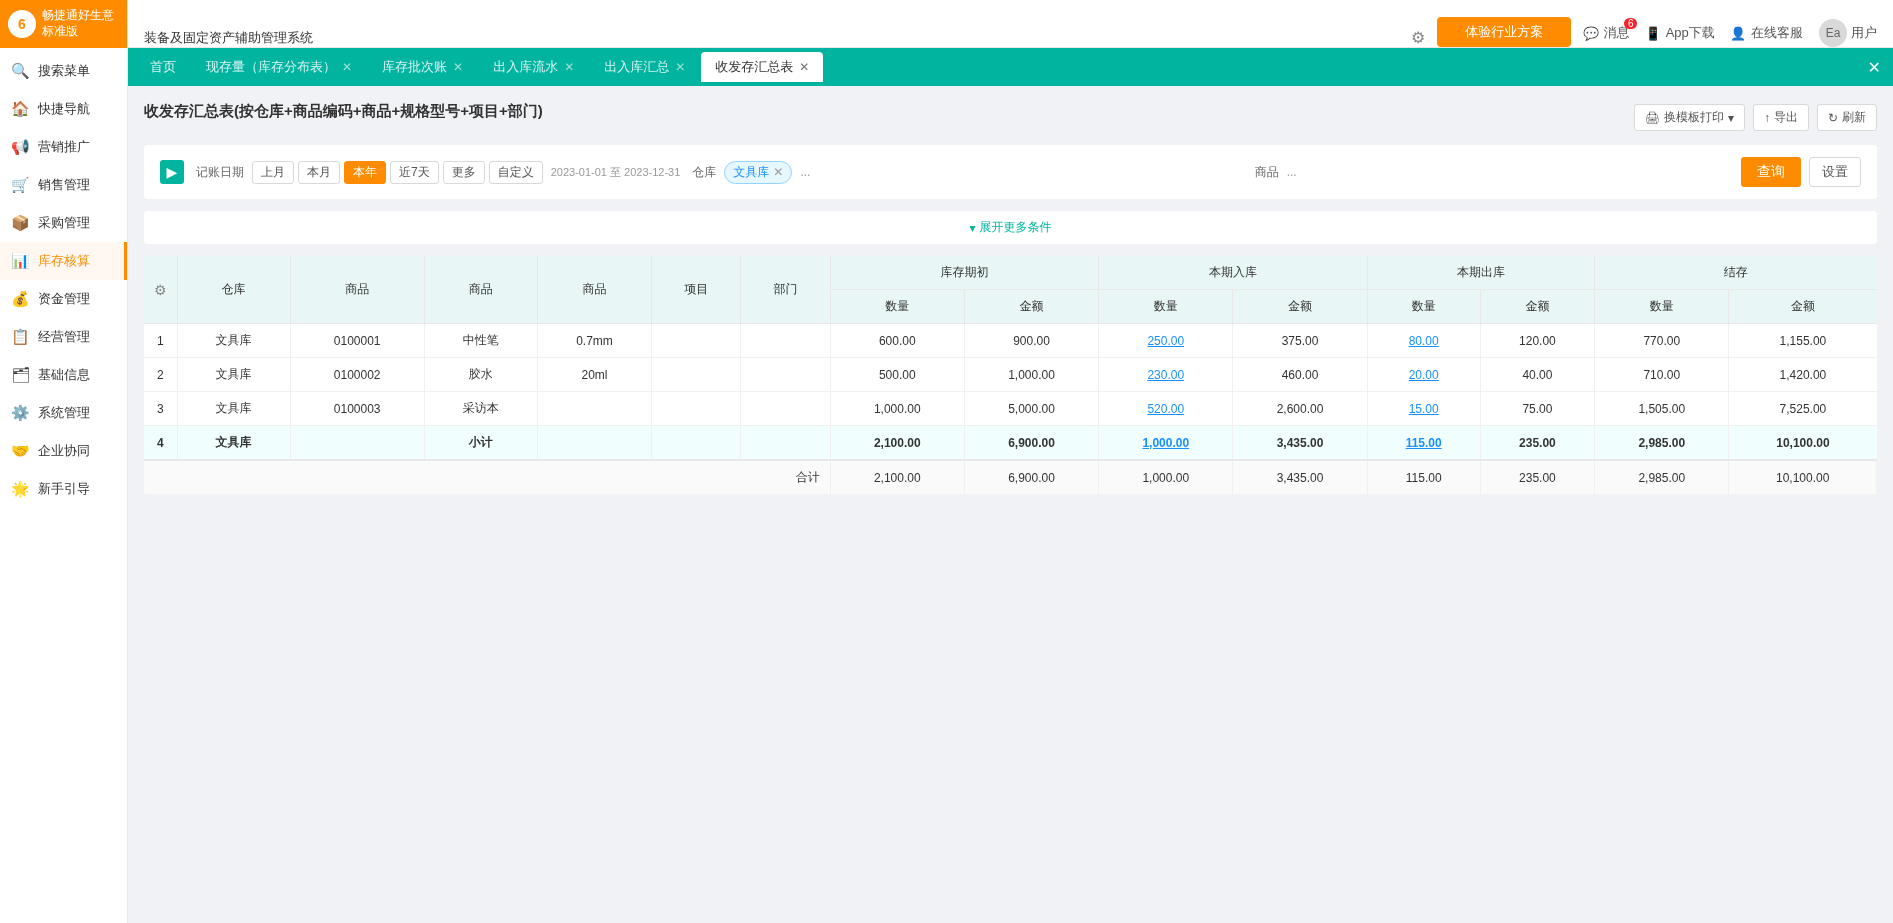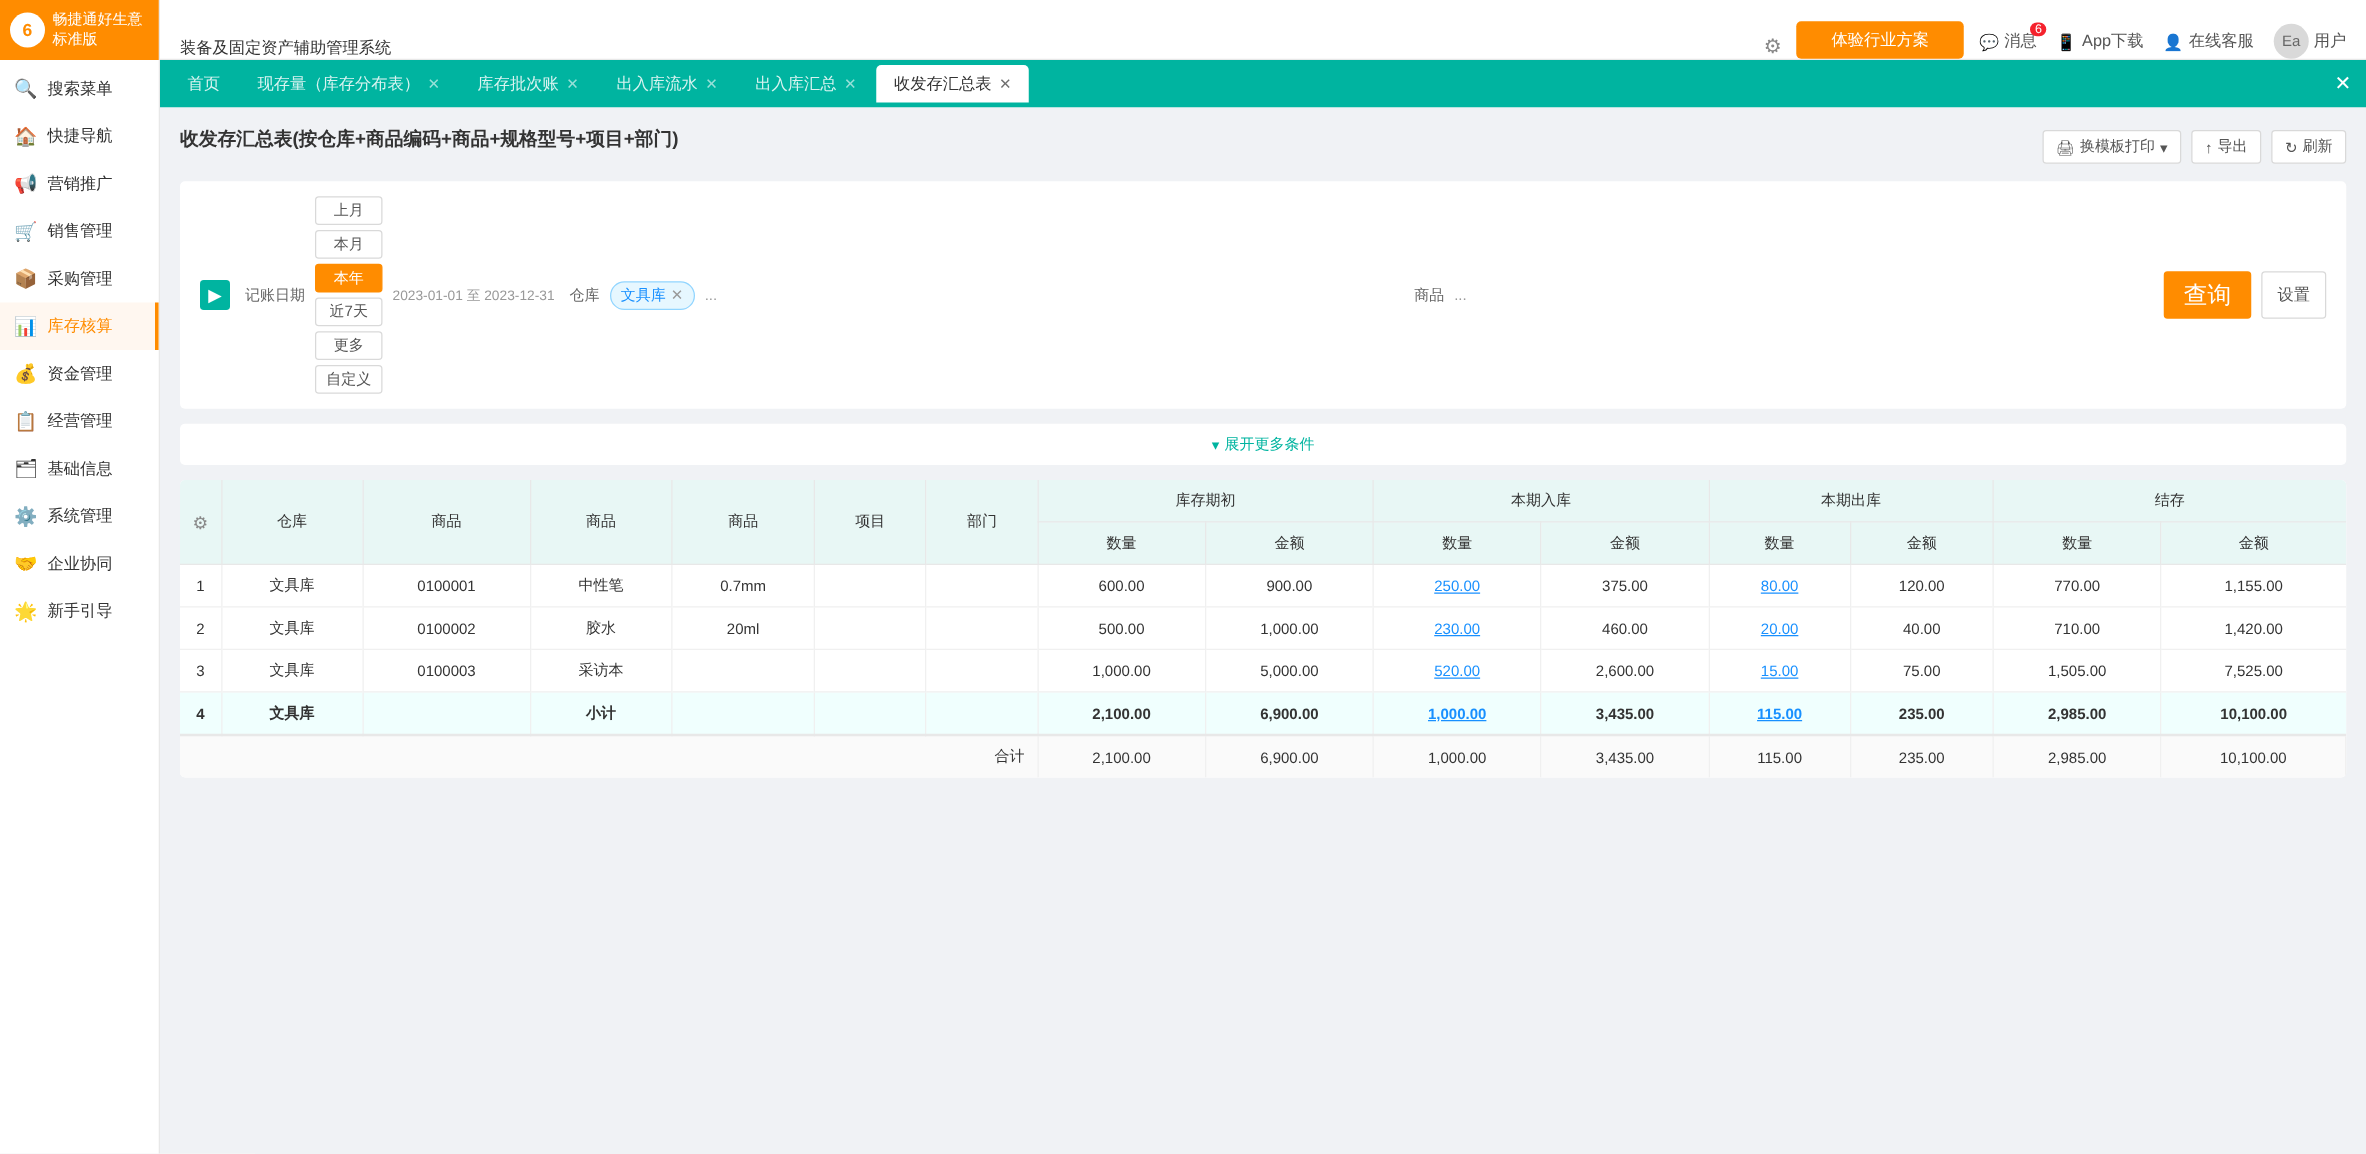--- a/index.html
+++ b/index.html
@@ -39,30 +39,30 @@
     .content { flex: 1; overflow: auto; padding: 16px; background: #f0f2f5; }
 
     
     .page-title { font-size: 15px; font-weight: bold; color: #333; margin-bottom: 12px; }
 
     
     .filter-section { background: #fff; border-radius: 4px; padding: 12px 16px; margin-bottom: 12px; display: flex; align-items: center; gap: 12px; flex-wrap: wrap; }
     .filter-arrow { width: 24px; height: 24px; background: #00b4a0; color: #fff; border-radius: 3px; display: flex; align-items: center; justify-content: center; cursor: pointer; font-size: 14px; flex-shrink: 0; }
     .filter-group { display: flex; align-items: center; gap: 8px; }
     .filter-label { color: #666; font-size: 12px; }
-    .date-btns { display: flex; gap: 4px; flex-direction: column; }
+    .date-btns { display: flex; gap: 4px; }
     .date-btn { padding: 2px 8px; border: 1px solid #d9d9d9; border-radius: 3px; cursor: pointer; font-size: 12px; color: #555; background: #fff; }
     .date-btn.active { background: #ff8c00; color: #fff; border-color: #ff8c00; }
     .date-range { font-size: 11px; color: #999; }
     .filter-warehouse { display: flex; align-items: center; gap: 8px; }
     .filter-tag { background: #e6f7ff; border: 1px solid #91d5ff; color: #1890ff; padding: 2px 8px; border-radius: 12px; font-size: 12px; display: flex; align-items: center; gap: 4px; }
     .filter-tag-close { cursor: pointer; color: #999; }
     .filter-more { color: #999; font-size: 12px; cursor: pointer; }
     .filter-goods { display: flex; align-items: center; gap: 8px; margin-left: auto; }
-    .query-btn { background: #ff8c00; color: #fff; border: none; padding: 6px 16px; border-radius: 3px; cursor: pointer; font-size: 19px; }
+    .query-btn { background: #ff8c00; color: #fff; border: none; padding: 6px 16px; border-radius: 3px; cursor: pointer; font-size: 14px; }
     .settings-btn { background: #fff; color: #555; border: 1px solid #d9d9d9; padding: 5px 12px; border-radius: 3px; cursor: pointer; font-size: 13px; }
 
     
     .expand-row { background: #fff; border-radius: 4px; padding: 8px 16px; margin-bottom: 12px; text-align: center; }
     .expand-btn { color: #00b4a0; cursor: pointer; font-size: 12px; display: inline-flex; align-items: center; gap: 4px; }
 
     
     .table-wrapper { background: #fff; border-radius: 4px; overflow: hidden; }
     table { width: 100%; border-collapse: collapse; font-size: 13px; }
     thead tr { background: #e8f7f5; }

